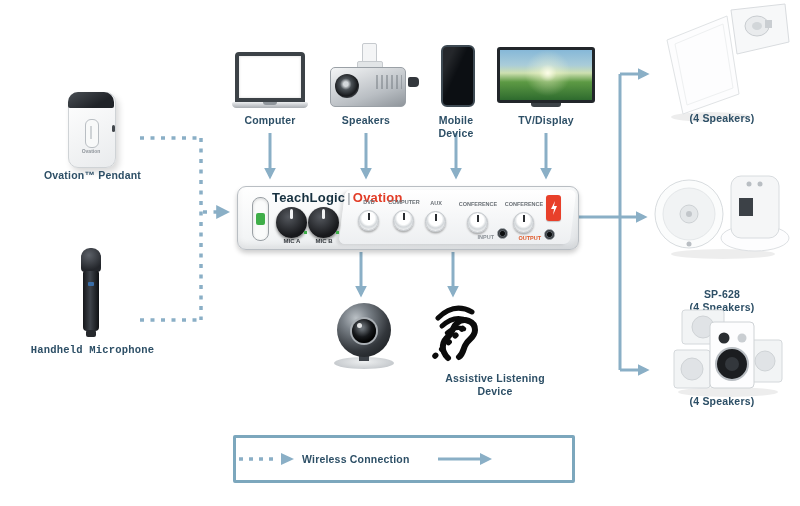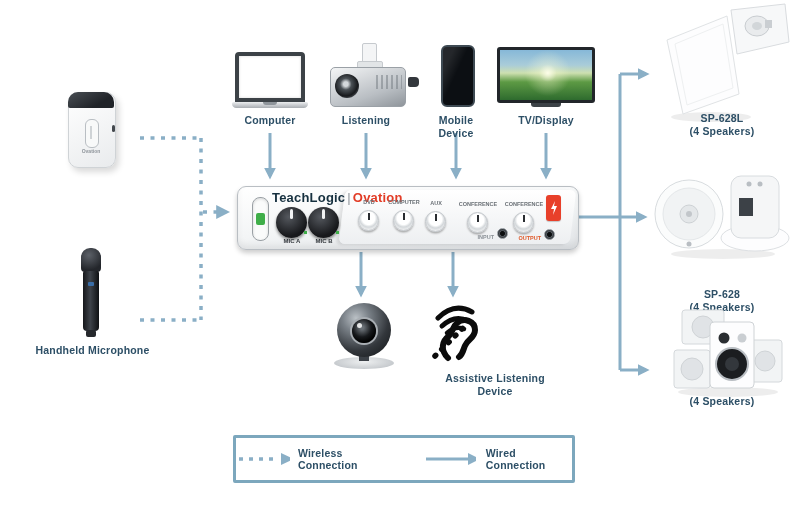--- a/index.html
+++ b/index.html
@@ -149,47 +149,48 @@
   </svg>
 
   <div class="abs pendant">
     <div class="pbodyw"></div>
     <div class="cap"></div>
     <div class="btn"></div>
     <div class="dot"></div>
     <div class="ptext">Ovation</div>
   </div>
   <div class="lbl" style="left:20px;top:169px;width:145px;">
+    <div>Ovation™ Pendant</div>
   </div>
 
   <div class="abs handheld">
     <div class="head"></div>
     <div class="hbody"></div>
     <div class="hbtn"></div>
     <div class="hcap"></div>
   </div>
-  <div class="lbl" style="left:20px;top:344px;width:145px;">
+  <div class="lbl" style="left:20px;top:344px;width:145px;font-family:Liberation Mono, monospace;">
     <div>Handheld Microphone</div>
   </div>
 
   <div class="abs laptop">
     <div class="scr"></div>
     <div class="base"></div>
   </div>
   <div class="lbl" style="left:232px;top:114px;width:76px;">Computer</div>
 
   <div class="abs projector">
     <div class="mount"></div>
     <div class="mbase"></div>
     <div class="pbody"></div>
     <div class="lens"></div>
     <div class="vents"></div>
     <div class="plug"></div>
   </div>
-  <div class="lbl" style="left:328px;top:114px;width:76px;">Listening</div>
+  <div class="lbl" style="left:328px;top:114px;width:76px;">Speakers</div>
 
   <div class="phone"></div>
   <div class="lbl" style="left:420px;top:114px;width:72px;">Mobile Device</div>
 
   <div class="tv">
     <div class="screen"></div>
   </div>
   <div class="lbl" style="left:497px;top:114px;width:98px;">TV/Display</div>
 
   <div class="abs mixer">
@@ -253,21 +254,20 @@
   <svg class="abs" style="left:653px;top:2px;" width="140" height="122" viewBox="0 0 140 122">
     <ellipse cx="58" cy="115" rx="40" ry="5" fill="rgba(0,0,0,.07)"></ellipse>
     <path d="M78 8 L132 2 L136 40 L84 52 Z" fill="#f7f8f9" stroke="#d9dcdf"></path>
     <ellipse cx="104" cy="24" rx="12" ry="10" fill="#e9ebed" stroke="#c8ccd0"></ellipse>
     <ellipse cx="104" cy="24" rx="5" ry="4" fill="#d2d6d9"></ellipse>
     <rect x="112" y="18" width="7" height="8" fill="#caced2"></rect>
     <path d="M14 38 L74 14 L86 92 L30 112 Z" fill="#fdfdfe" stroke="#e0e3e5"></path>
     <path d="M22 42 L70 22 L80 86 L34 103 Z" fill="none" stroke="#eef0f1"></path>
   </svg>
   <div class="lbl" style="left:652px;top:112px;width:140px;">
-    <div>SP-628L</div>
     <div>(4 Speakers)</div>
   </div>
 
   <svg class="abs" style="left:653px;top:168px;" width="140" height="92" viewBox="0 0 140 92">
     <ellipse cx="70" cy="86" rx="52" ry="5" fill="rgba(0,0,0,.07)"></ellipse>
     <ellipse cx="102" cy="70" rx="34" ry="13" fill="#fdfdfe" stroke="#dde0e3"></ellipse>
     <rect x="78" y="8" width="48" height="62" rx="10" fill="#f5f6f7" stroke="#d8dcdf"></rect>
     <circle cx="96" cy="16" r="2.5" fill="#b9bec3"></circle>
     <circle cx="107" cy="16" r="2.5" fill="#b9bec3"></circle>
     <rect x="86" y="30" width="14" height="18" fill="#3c4147"></rect>
@@ -303,16 +303,15 @@
   <div class="abs legend">
     <svg width="57" height="14">
       <line x1="2" y1="7" x2="42" y2="7" stroke="#8aafc6" stroke-width="3.5" stroke-dasharray="4 6"></line>
       <path d="M44 1 L57 7 L44 13 Z" fill="#8aafc6"></path>
     </svg>
     <span class="txt" style="margin-left:8px;">Wireless Connection</span>
     <svg width="56" height="14" style="margin-left:26px;">
       <line x1="2" y1="7" x2="44" y2="7" stroke="#8aafc6" stroke-width="3"></line>
       <path d="M44 1 L56 7 L44 13 Z" fill="#8aafc6"></path>
     </svg>
-    <span class="txt" style="margin-left:10px;">Wired Connection</span>
   </div>
 
 </div>
 
 </body></html>

